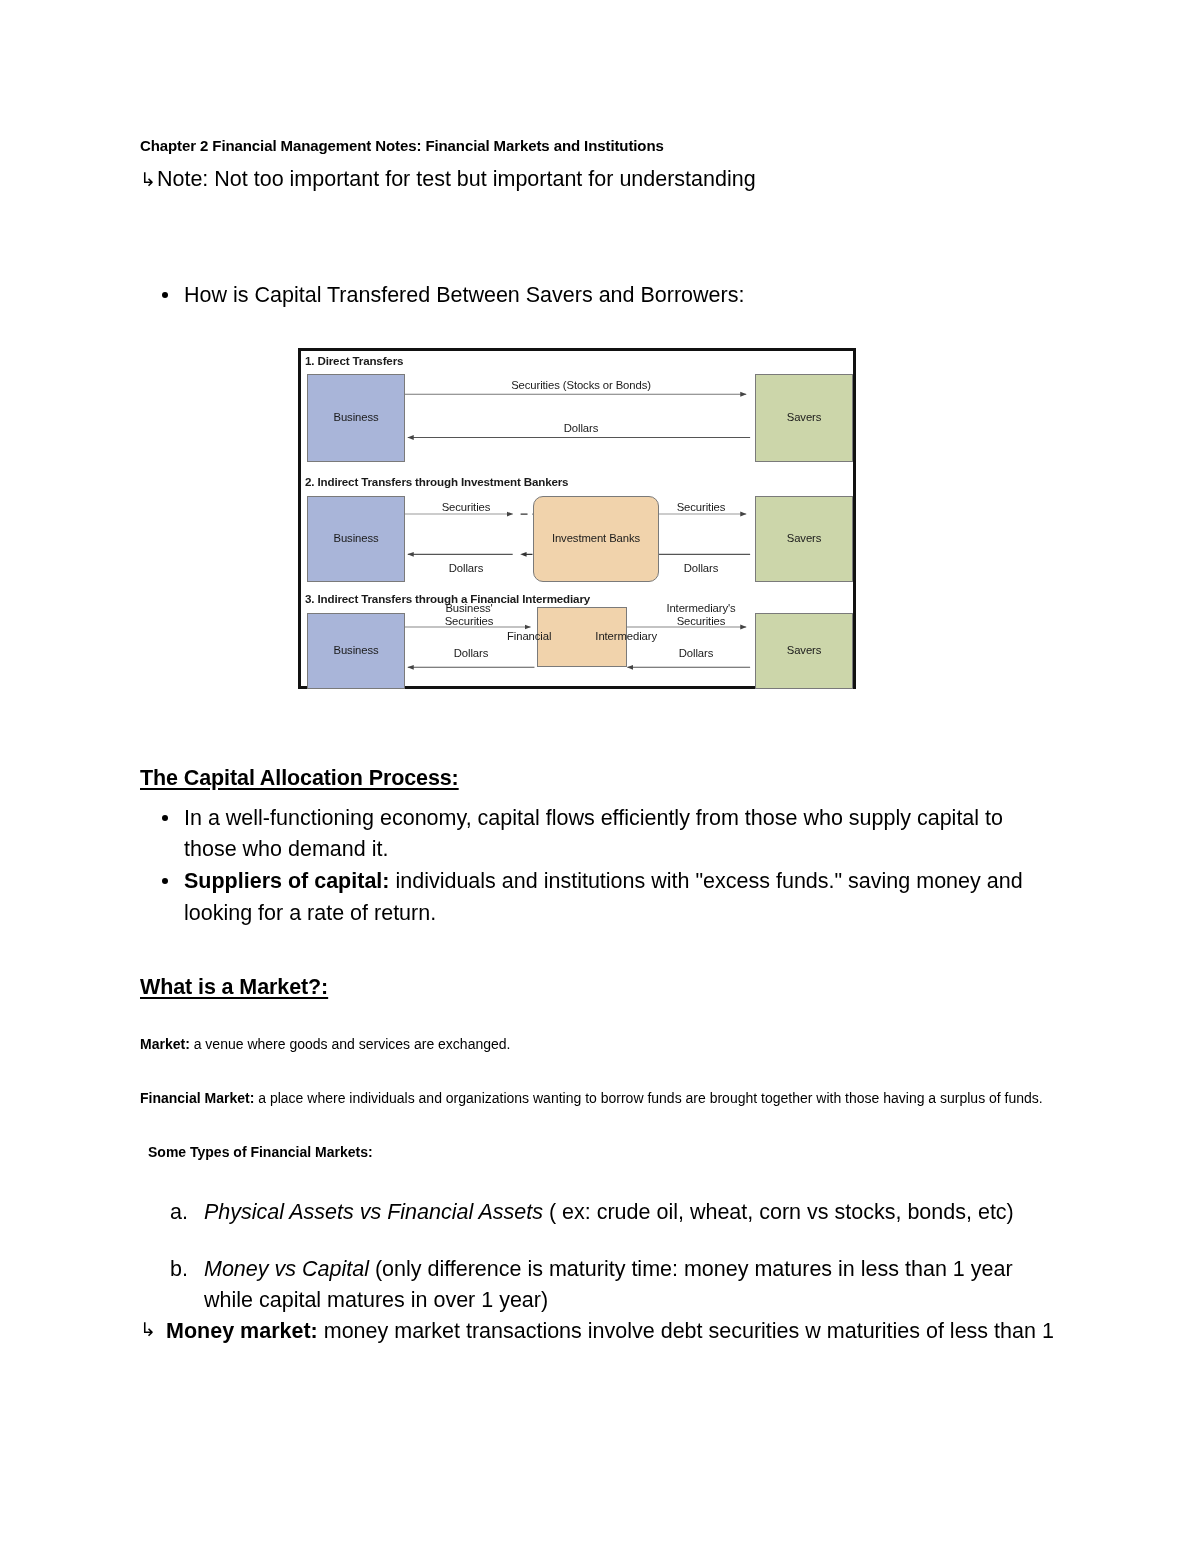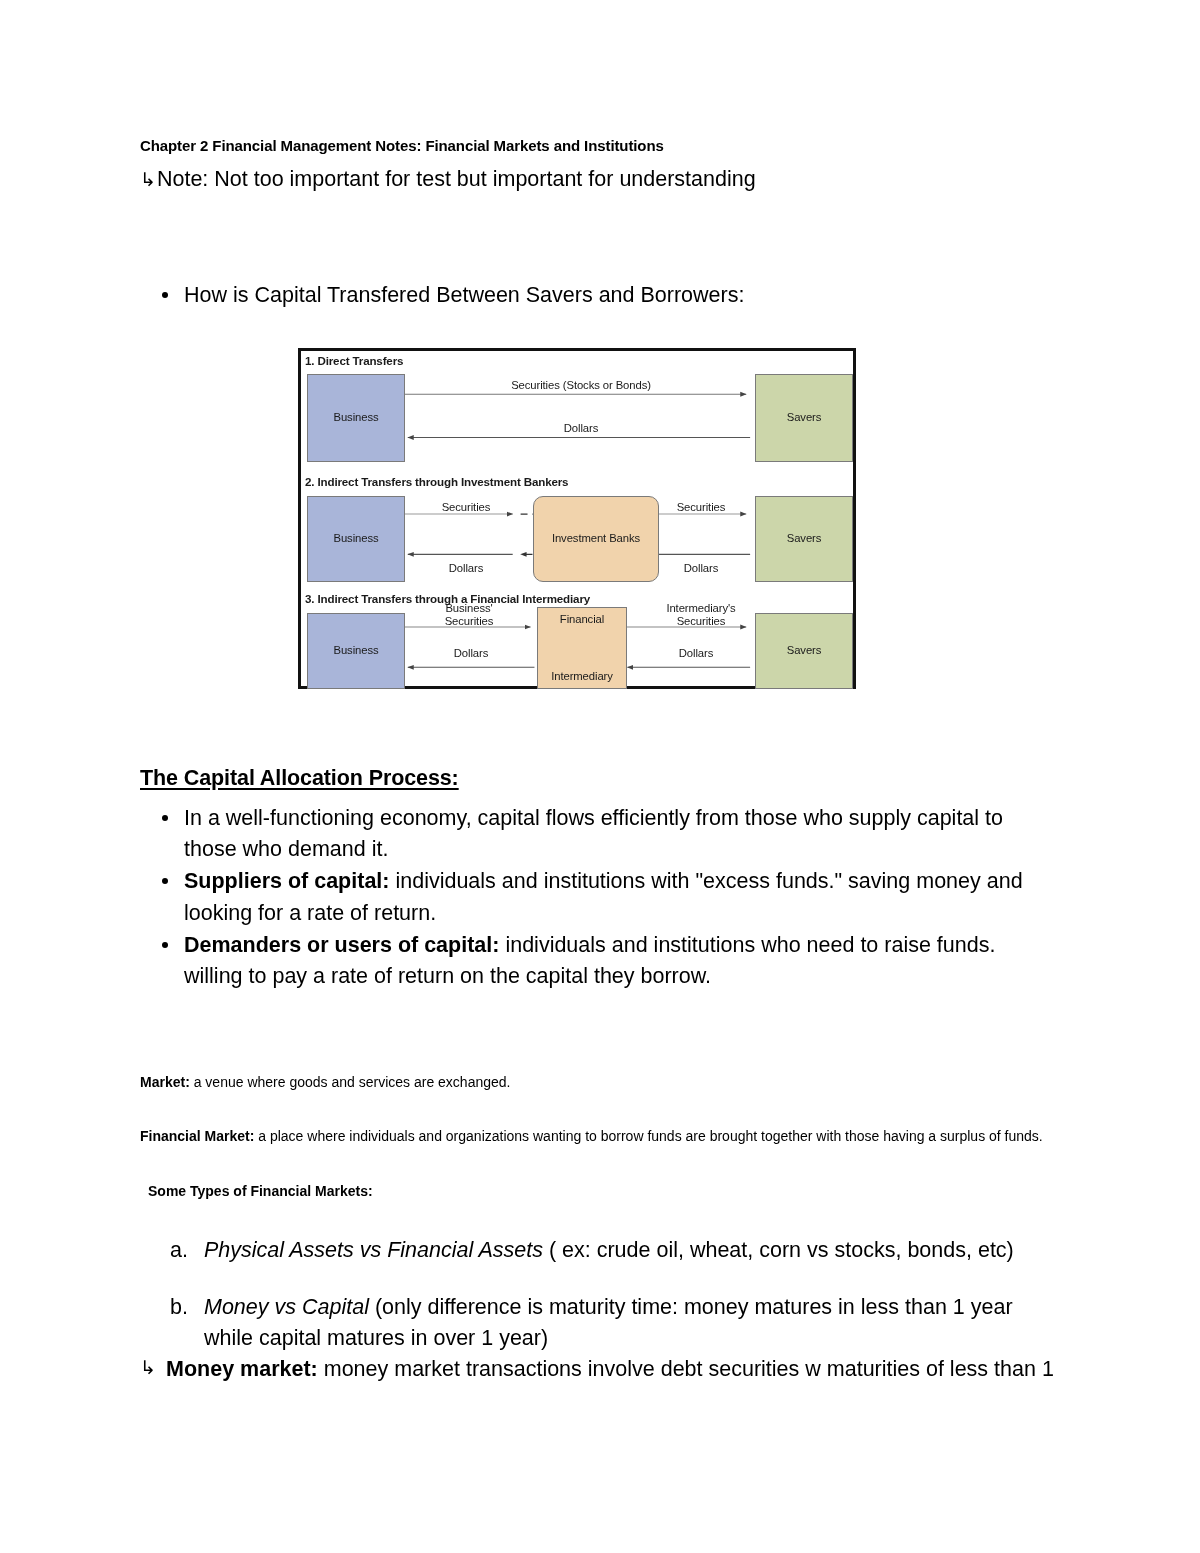--- a/index.html
+++ b/index.html
@@ -245,21 +245,21 @@
       <div class="node business" style="left:6px; top:145px; width:98px; height:86px;">Business</div>
       <div class="node bank" style="left:232px; top:145px; width:126px; height:86px;border-radius:10px;">Investment Banks</div>
       <div class="node savers" style="left:454px; top:145px; width:98px; height:86px;">Savers</div>
       <div class="edge-label" style="left:115px; top:150px; width:100px;">Securities</div>
       <div class="edge-label" style="left:350px; top:150px; width:100px;">Securities</div>
       <div class="edge-label" style="left:115px; top:211px; width:100px;">Dollars</div>
       <div class="edge-label" style="left:350px; top:211px; width:100px;">Dollars</div>
 
       <div class="panel-title" style="left:4px; top:241px;">3. Indirect Transfers through a Financial Intermediary</div>
       <div class="node business" style="left:6px; top:262px; width:98px; height:76px;">Business</div>
-      <div class="node bank" style="left:236px; top:256px; width:90px; height:82px; flex-direction:column;gap:44px;">
+      <div class="node bank" style="left:236px; top:256px; width:90px; height:60px; flex-direction:row;gap:44px;">
         <span>Financial</span>
         <span>Intermediary</span>
       </div>
       <div class="node savers" style="left:454px; top:262px; width:98px; height:76px;">Savers</div>
 
       <div class="edge-label" style="left:118px; top:251px; width:100px;">Business'</div>
       <div class="edge-label" style="left:118px; top:264px; width:100px;">Securities</div>
       <div class="edge-label" style="left:340px; top:251px; width:120px;">Intermediary's</div>
       <div class="edge-label" style="left:340px; top:264px; width:120px;">Securities</div>
       <div class="edge-label" style="left:120px; top:296px; width:100px;">Dollars</div>
@@ -268,25 +268,25 @@
     </div>
   </div>
 
   <div class="content" style="top:766px;">
 
     <div class="section-head">The Capital Allocation Process:</div>
 
     <ul class="bul">
       <li><span>In a well-functioning economy, capital flows efficiently from those who supply capital to those who demand it.</span></li>
       <li><b>Suppliers of capital:</b><span> individuals and institutions with "excess funds." saving money and looking for a rate of return.</span></li>
-      <li><b>Demanders or users of capital:</b><span> individuals and institutions who need to raise funds. willing to pay a rate of return on the capital they borrow.</span></li>
     </ul>
 
     <div class="spacer-md"></div>
 
+    <div class="section-head">What is a Market?:</div>
 
     <div class="spacer-md"></div>
 
     <div class="para"><b>Market:</b><span> a venue where goods and services are exchanged.</span></div>
 
     <div class="spacer-md"></div>
 
     <div class="para"><b>Financial Market:</b><span> a place where individuals and organizations wanting to borrow funds are brought together with those having a surplus of funds.</span></div>
 
     <div class="spacer-md"></div>

